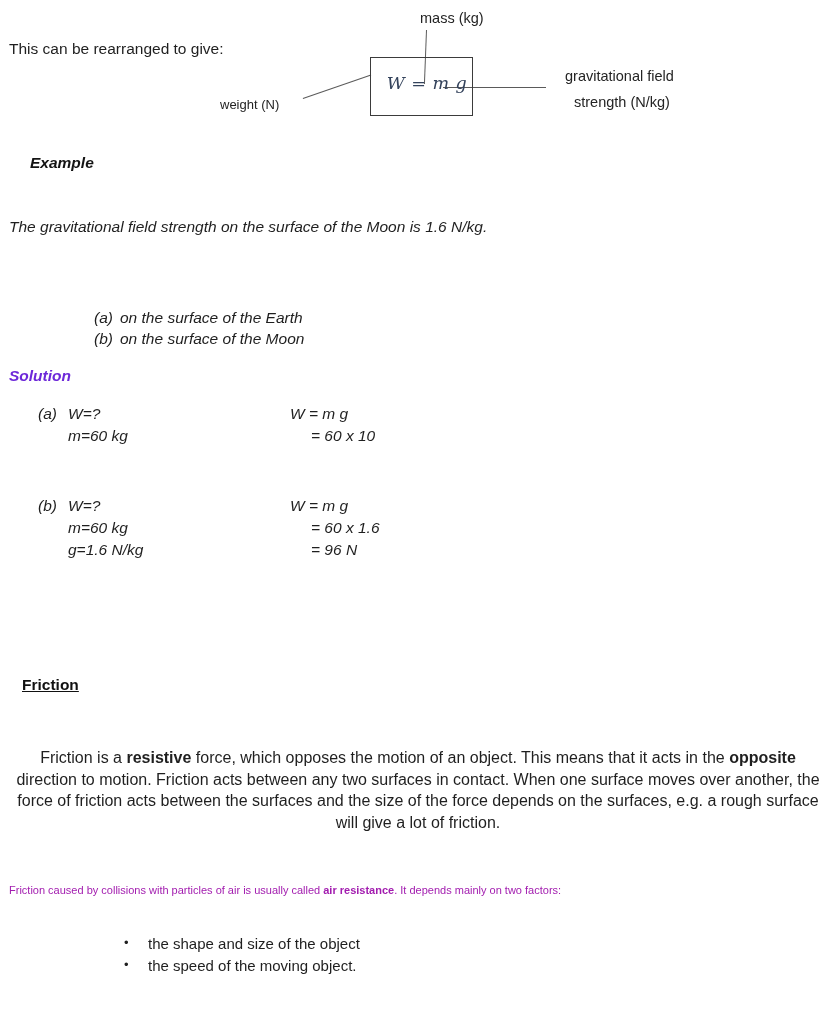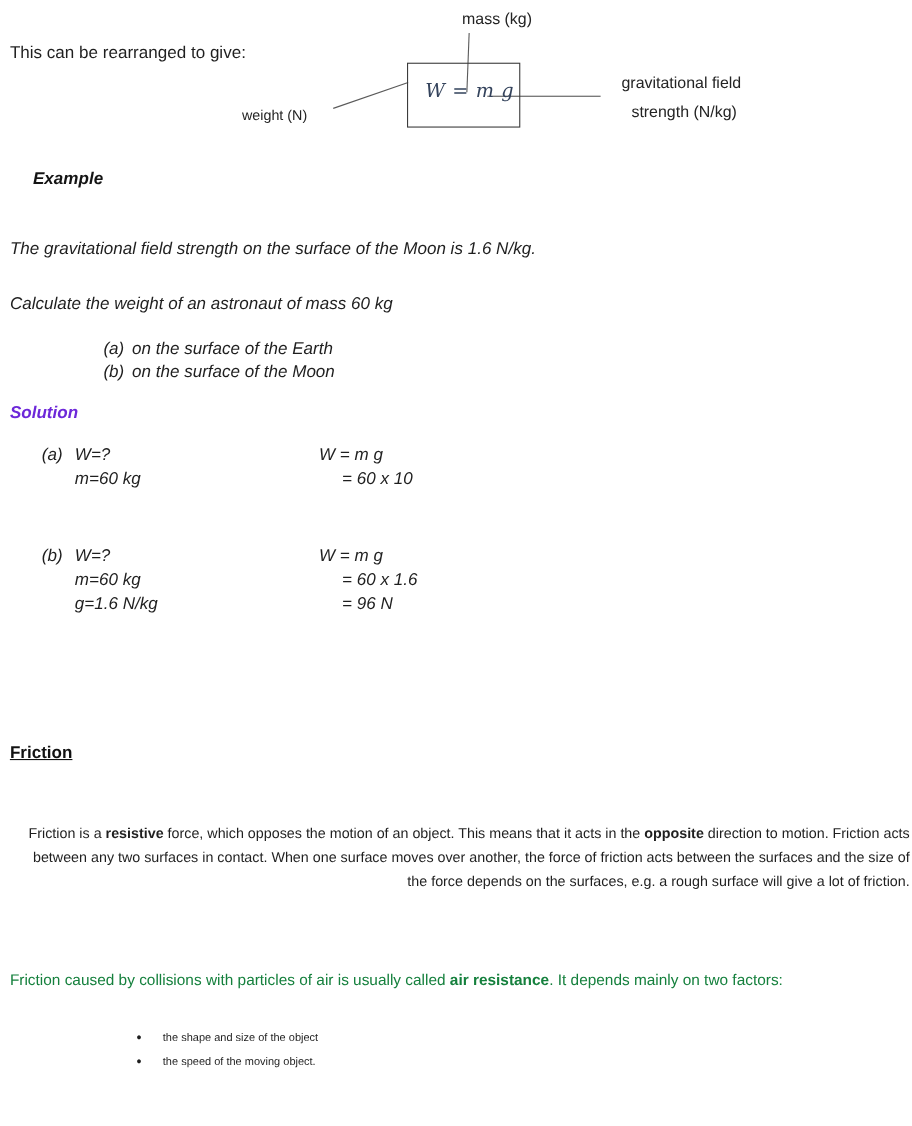--- a/index.html
+++ b/index.html
@@ -194,49 +194,49 @@
   }
   .sol-right {
     position: absolute;
     left: 290px;
     white-space: nowrap;
   }
   .sol-right.indent { left: 311px; }
 
   
   #friction-heading {
-    left: 9px;
+    left: 22px;
     top: 676px;
     font-size: 15.5px;
     font-weight: bold;
     text-decoration: underline;
     color: #111;
   }
   #friction-para-1 {
     left: 9px;
     top: 747px;
     width: 818px;
-    font-size: 13px;
+    font-size: 16px;
     line-height: 21.5px;
     color: #1f1f1f;
-    text-align: right;
+    text-align: center;
   }
   #friction-para-2 {
     left: 9px;
     top: 880px;
     width: 818px;
-    font-size: 14px;
+    font-size: 11px;
     line-height: 21.5px;
-    color: #15803d;
+    color: #a21caf;
   }
   #friction-bullets {
     left: 120px;
     top: 933px;
     width: 600px;
-    font-size: 10px;
+    font-size: 15px;
     line-height: 22px;
     color: #1f1f1f;
     list-style: none;
     margin: 0;
     padding: 0;
   }
   #friction-bullets li {
     position: relative;
     padding-left: 28px;
     white-space: nowrap;
@@ -283,21 +283,20 @@
       <span class="l1">gravitational field</span>
       <span class="l2">strength (N/kg)</span>
     </div>
   </div>
 
   <div class="abs" id="example-heading">Example</div>
 
 
   <div class="abs example-line" id="ex-line-2">The gravitational field strength on the surface of the Moon is 1.6 N/kg.</div>
 
-  <div class="abs example-line" id="ex-line-3">Calculate the weight of an astronaut of mass 60 kg</div>
 
   <div class="abs" id="example-subitems">
     <span class="sub-row">
       <span class="tag">(a)</span><span>on the surface of the Earth</span>
     </span>
     <span class="sub-row">
       <span class="tag">(b)</span><span>on the surface of the Moon</span>
     </span>
   </div>
 

